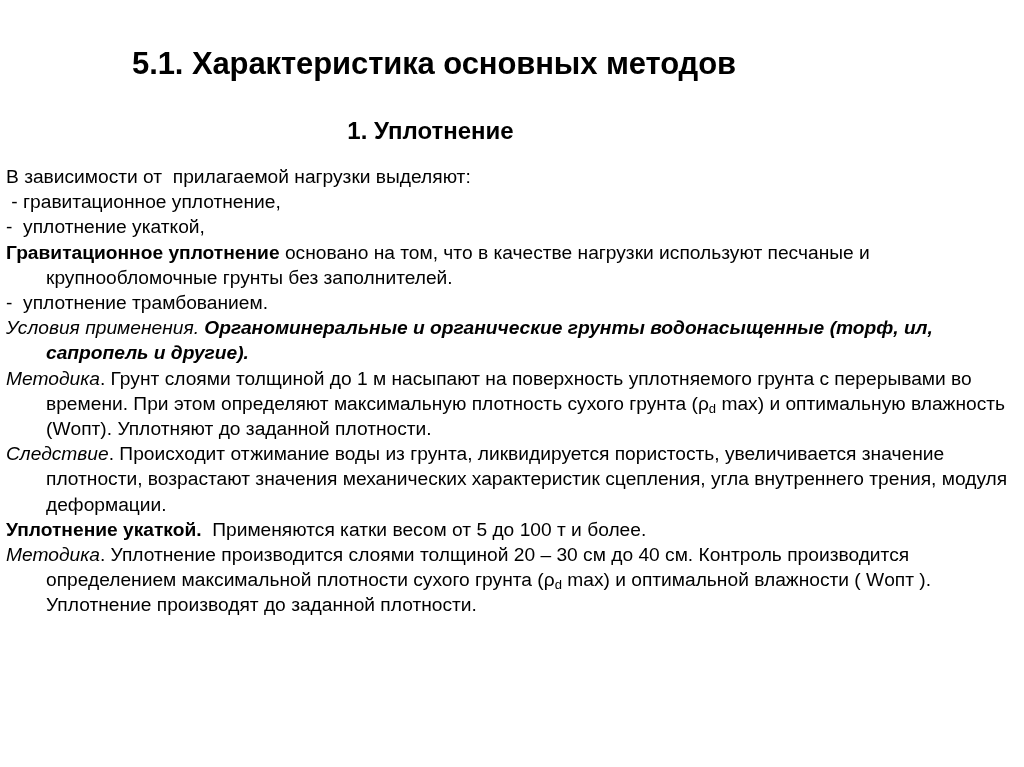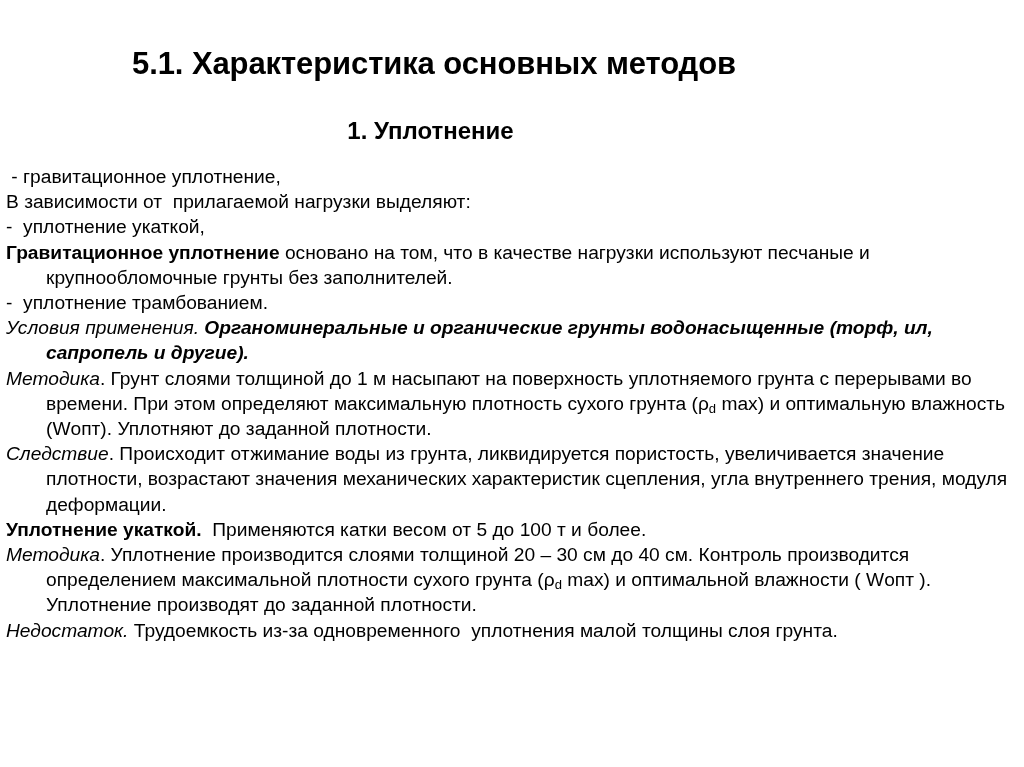--- a/index.html
+++ b/index.html
@@ -90,38 +90,37 @@
 
 <div class="slide">
 
   <h1 class="title">5.1. Характеристика основных методов</h1>
 
   <h2 class="subtitle">1. Уплотнение</h2>
 
   <div class="body-block">
 
 
+    <p class="para flush"><span>В зависимости от  прилагаемой нагрузки выделяют:</span></p>
+
     <p class="para dash"><span> - гравитационное уплотнение,</span></p>
-
-    <p class="para flush"><span>В зависимости от  прилагаемой нагрузки выделяют:</span></p>
 
     <p class="para dash"><span>-  уплотнение укаткой,</span></p>
 
     <p class="para hang"><span class="b">Гравитационное уплотнение</span><span> основано на том, что в качестве нагрузки используют песчаные и крупнообломочные грунты без заполнителей.</span></p>
 
     <p class="para dash"><span>-  уплотнение трамбованием.</span></p>
 
     <p class="para hang"><span class="i">Условия применения.</span><span class="bi"> Органоминеральные и органические грунты водонасыщенные (торф, ил, сапропель и другие).</span></p>
 
     <p class="para hang"><span class="i">Методика</span><span>. Грунт слоями толщиной до 1 м насыпают на поверхность уплотняемого грунта с перерывами во времени. При этом определяют максимальную плотность сухого грунта (ρ</span><sub class="sb">d</sub><span> max) и оптимальную влажность (Wопт). Уплотняют до заданной плотности.</span></p>
 
     <p class="para hang"><span class="i">Следствие</span><span>. Происходит отжимание воды из грунта, ликвидируется пористость, увеличивается значение плотности, возрастают значения механических характеристик сцепления, угла внутреннего трения, модуля деформации.</span></p>
 
     <p class="para hang"><span class="b">Уплотнение укаткой.</span><span>  Применяются катки весом от 5 до 100 т и более.</span></p>
 
 
     <p class="para hang"><span class="i">Методика</span><span>. Уплотнение производится слоями толщиной 20 – 30 см до 40 см. Контроль производится определением максимальной плотности сухого грунта (ρ</span><sub class="sb">d</sub><span> max) и оптимальной влажности ( Wопт ). Уплотнение производят до заданной плотности.</span></p>
 
 
-    <p class="para hang"><span class="i">Недостаток.</span><span> Трудоемкость из-за одновременного  уплотнения малой толщины слоя грунта.</span></p>
 
   </div>
 </div>
 
 </body></html>

